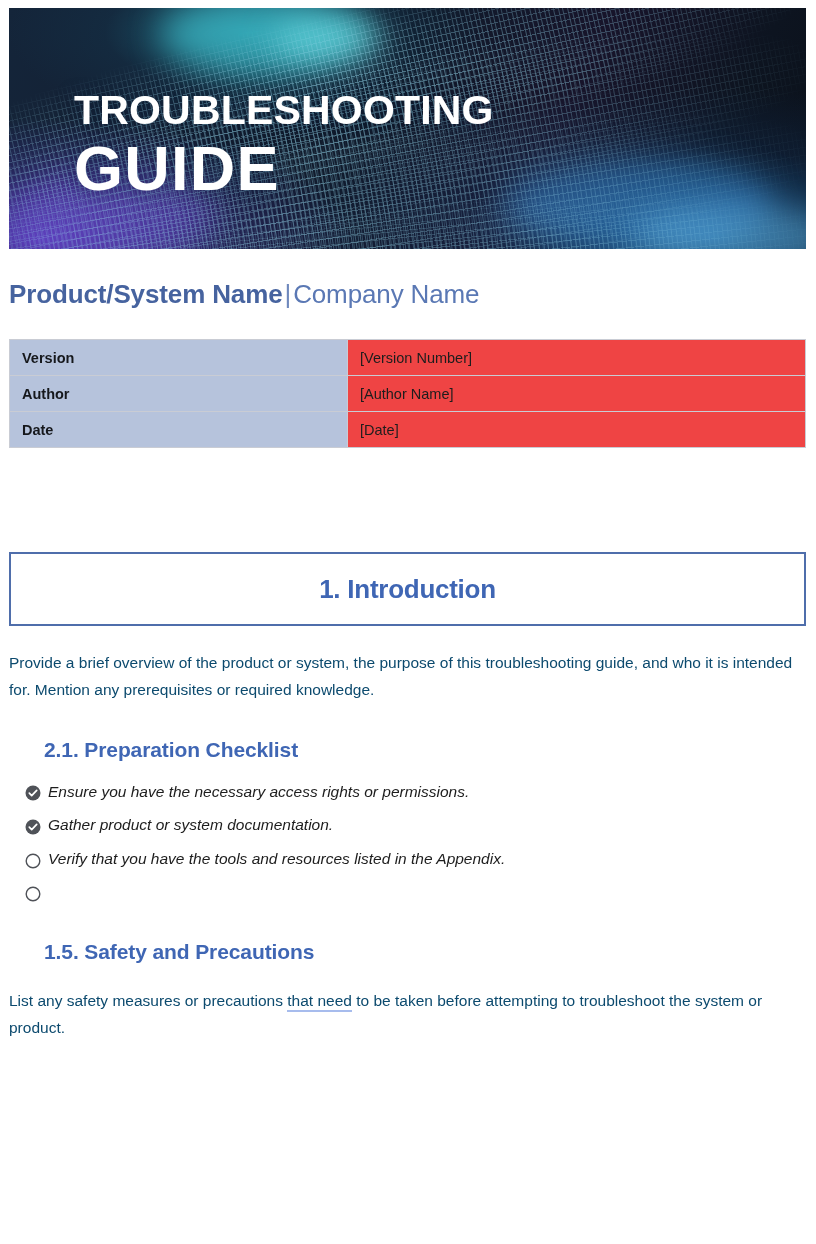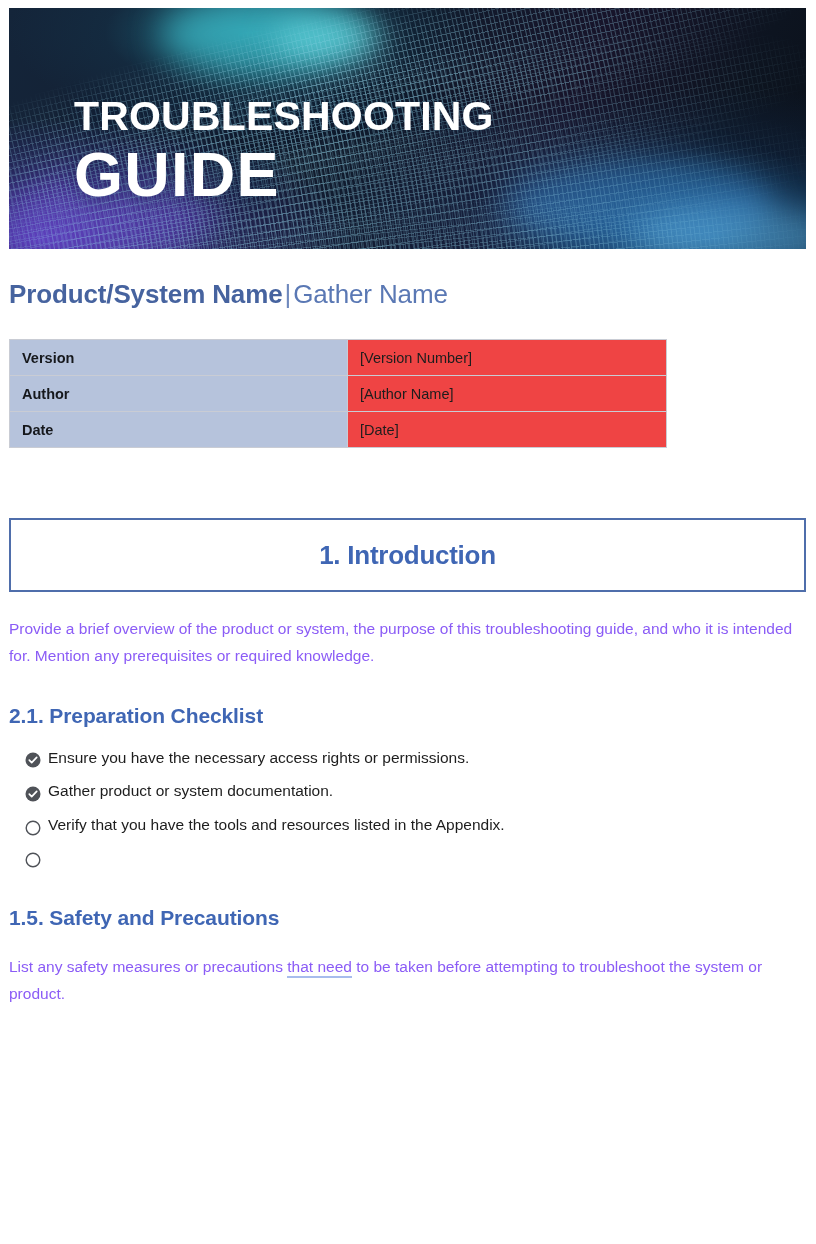--- a/index.html
+++ b/index.html
@@ -69,21 +69,21 @@
   }
   .crest.c1 { left: 19%; top: -6%;  width: 26%; height: 34%; background: rgba(70,215,225,0.55); }
   .crest.c2 { left: 33%; top: 4%;   width: 14%; height: 18%; background: rgba(120,240,245,0.55); }
   .crest.c3 { left: 62%; top: 62%;  width: 34%; height: 38%; background: rgba(60,150,230,0.40); }
   .crest.c4 { left: 0%;  top: 66%;  width: 26%; height: 40%; background: rgba(105,70,205,0.45); }
   .crest.c5 { left: 78%; top: 82%;  width: 26%; height: 26%; background: rgba(110,195,240,0.38); }
 
   .banner-title {
     position: absolute;
     left: 65px;
-    top: 88px;
+    top: 82px;
     color: #ffffff;
     font-weight: 700;
     letter-spacing: 0.012em;
     line-height: 0.99;
     text-shadow: 0 2px 18px rgba(10,30,60,0.55);
     white-space: nowrap;
   }
   .banner-title .l1 { display:block; font-size: 41px; }
   .banner-title .l2 { display:block; font-size: 63px; margin-top: 6px; letter-spacing: 0.02em; }
 
@@ -96,21 +96,21 @@
     font-weight: 400;
     letter-spacing: -0.005em;
   }
   .doc-title .strong { font-weight: 700; color: #46639f; }
   .doc-title .sep { color: #6f88bd; font-weight: 300; padding: 0 2px; }
 
   
   .meta-table {
     margin-top: 29px;
     border-collapse: collapse;
-    width: 658px;
+    width: 797px;
     table-layout: fixed;
   }
   .meta-table td {
     border: 1px solid #c9ccd4;
     height: 35px;
     padding: 0 12px;
     font-size: 14.5px;
     vertical-align: middle;
   }
   .meta-table td.label {
@@ -119,21 +119,21 @@
     font-weight: 700;
     color: #16181c;
   }
   .meta-table td.value {
     background: #ef4444;
     color: #1d1d1d;
   }
 
   
   .section-box {
-    margin-top: 70px;
+    margin-top: 104px;
     width: 797px;
     box-sizing: border-box;
     border: 2px solid #4f6eab;
     height: 74px;
     display: flex;
     align-items: center;
     justify-content: center;
   }
   .section-box .section-title {
     color: #3f66b4;
@@ -141,49 +141,51 @@
     font-size: 26px;
     letter-spacing: -0.01em;
   }
   .section-box.sec2 { margin-top: 98px; }
 
   
   .para {
     margin-top: 24px;
     font-size: 15.5px;
     line-height: 1.72;
-    color: #8b5cf6;
+    color: #0c4a6e;
     max-width: 790px;
   }
   .para .grammar {
     border-bottom: 2.5px solid #a7bced;
     padding-bottom: 1px;
   }
 
   
   .subheading {
     margin-top: 34px;
     font-size: 21px;
     font-weight: 700;
     color: #3f66b4;
     letter-spacing: -0.005em;
+    margin-left: 35px;
   }
   .subheading.sub22 { margin-top: 38px; }
 
   
   .checklist {
     margin-top: 20px;
     list-style: none;
     padding: 0;
   }
   .check-item {
     display: flex;
-    align-items: flex-end;
+    align-items: center;
     margin-bottom: 13px;
     padding-left: 16px;
+    font-style: italic;
   }
   .check-icon {
     flex: 0 0 auto;
     width: 16px;
     height: 16px;
     margin-right: 7px;
     margin-top: 3px;
   }
   .check-icon svg { display: block; }
   .check-label {
@@ -209,21 +211,21 @@
       <div class="wave w3"></div>
       <div class="wave w4"></div>
     </div>
     <div class="banner-title">
       <span class="l1">TROUBLESHOOTING</span>
       <span class="l2">GUIDE</span>
     </div>
   </div>
 
   <h1 class="doc-title">
-    <span class="strong">Product/System Name</span><span class="sep">|</span><span>Gather Name</span>
+    <span class="strong">Product/System Name</span><span class="sep">|</span><span>Company Name</span>
   </h1>
 
   <table class="meta-table">
     <tbody>
       <tr>
         <td class="label">Version</td>
         <td class="value">[Version Number]</td>
       </tr>
       <tr>
         <td class="label">Author</td>

